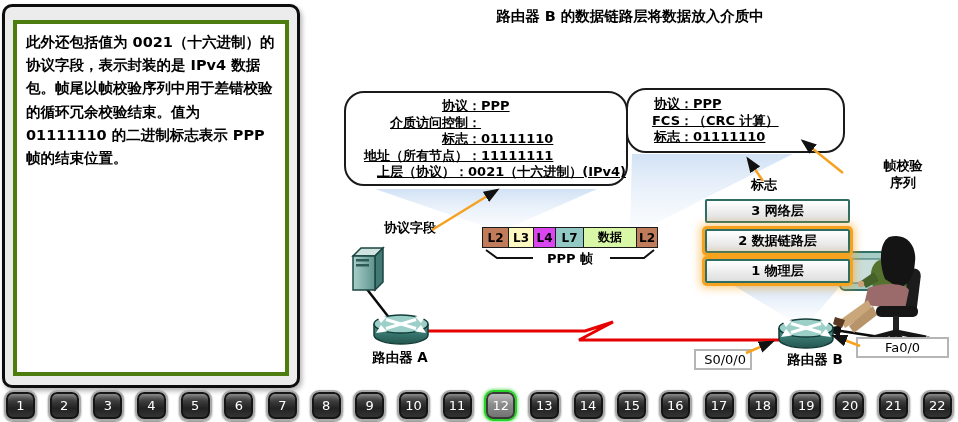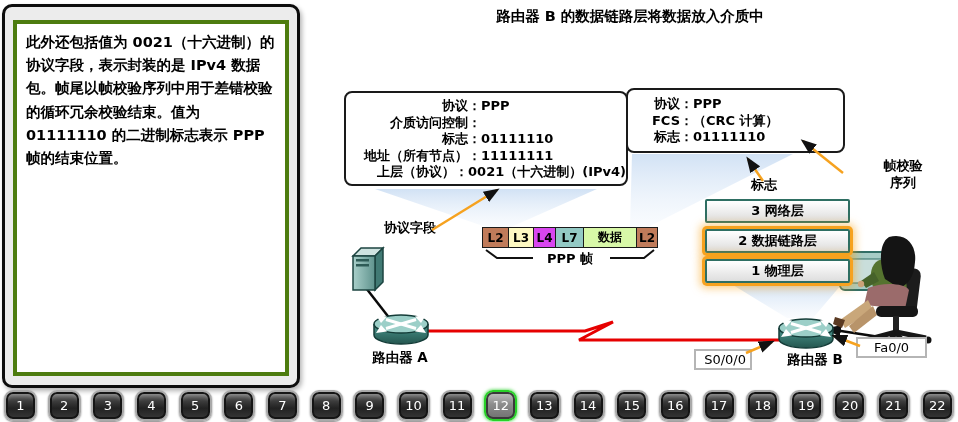--- a/index.html
+++ b/index.html
@@ -13,22 +13,22 @@
     border:3px solid #0d0d0d;border-radius:10px;background:#ececec;
     box-shadow:2px 3px 5px rgba(0,0,0,.3);}
   .panel-inner{position:absolute;left:8px;top:13px;right:8px;bottom:9px;background:#fff;
     border:4px solid #4d7c0f;padding:7px 9px;box-sizing:border-box;}
   .panel-text{font-size:14.5px;font-weight:bold;line-height:1.6;color:#000;}
 
   .page-title{position:absolute;left:330px;top:7px;width:600px;text-align:center;z-index:5;
     font-size:14.5px;font-weight:bold;color:#000;}
 
   
-  .callout{position:absolute;background:#fff;border:2px solid #1a1a1a;border-radius:8px;
-    z-index:4;box-sizing:border-box;}
+  .callout{position:absolute;background:#fff;border:2px solid #1a1a1a;border-radius:20px;
+    z-index:4;box-sizing:border-box;text-decoration:underline;}
   #callout-left{left:344px;top:91px;width:284px;height:95px;padding-top:5px;}
   #callout-right{left:626px;top:88px;width:219px;height:65px;padding-top:6px;}
   .callout-row{display:flex;font-size:13px;font-weight:bold;line-height:16.5px;color:#000;}
   #callout-left .clabel{width:122px;text-align:right;white-space:nowrap;}
   #callout-right .clabel{width:52px;text-align:right;white-space:nowrap;}
   .cvalue{flex:1;text-align:left;white-space:nowrap;}
 
   .anno{position:absolute;z-index:5;font-size:13px;font-weight:bold;color:#000;}
   #anno-protocol{left:384px;top:219px;}
   #anno-flag{left:751px;top:176px;}
@@ -48,21 +48,21 @@
     justify-content:center;font-size:13px;font-weight:bold;color:#000;}
   .layer.hl{box-shadow:0 0 0 3px var(--orange),0 0 9px 5px rgba(247,164,28,.55);}
 
   .devlabel{position:absolute;z-index:5;font-size:13.5px;font-weight:bold;text-align:center;color:#000;}
   #label-router-a{left:350px;top:349px;width:100px;}
   #label-router-b{left:765px;top:351px;width:100px;}
 
   .portbox{position:absolute;z-index:5;background:#fff;border:2px solid #b5b5b5;
     font-size:13px;color:#000;text-align:center;padding:1px 4px;box-sizing:border-box;}
   #port-s000{left:694px;top:349px;width:58px;height:21px;text-align:right;}
-  #port-fa00{left:856px;top:337px;width:71px;height:21px;}
+  #port-fa00{left:856px;top:337px;width:93px;height:21px;}
 
   .icon-abs{position:absolute;z-index:3;}
 
   
   #navbar{position:absolute;left:0;right:0;bottom:0;height:34px;z-index:7;display:flex;
     align-items:center;justify-content:space-between;padding:0 4px;box-sizing:border-box;}
   .navbtn{width:33px;height:31px;border-radius:9px;border:2px solid #a9a9a9;cursor:pointer;
     background:linear-gradient(180deg,#6e6e6e 0%,#3b3b3b 35%,#222 60%,#383838 100%);
     box-shadow:inset 0 0 0 2px #151515, inset 0 7px 4px -3px rgba(255,255,255,.30), 0 1px 2px rgba(0,0,0,.5);
     color:#fff;font-size:13px;font-family:inherit;display:flex;align-items:center;justify-content:center;

